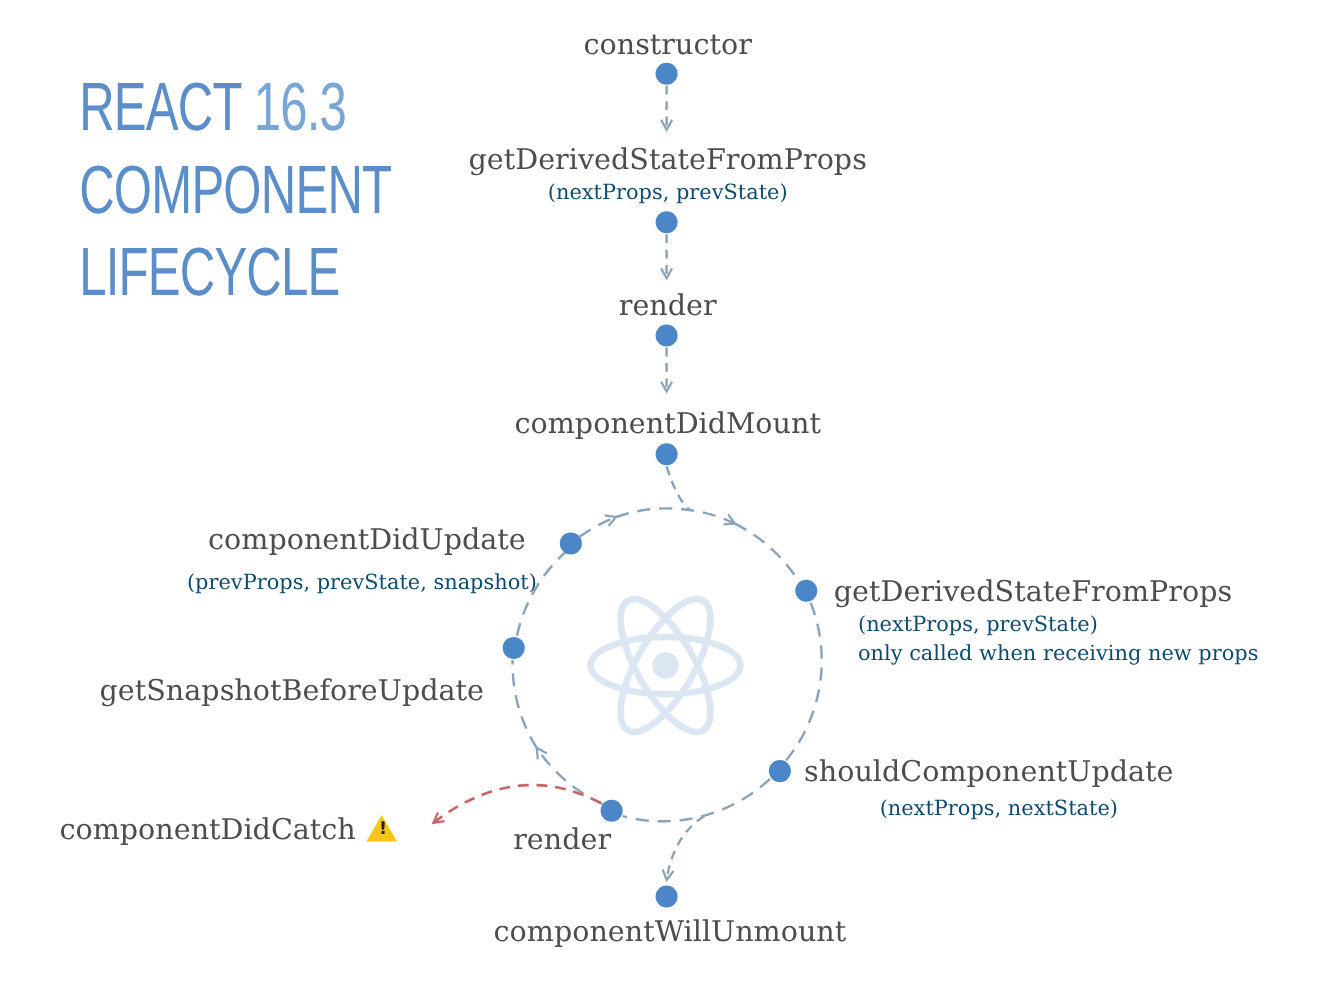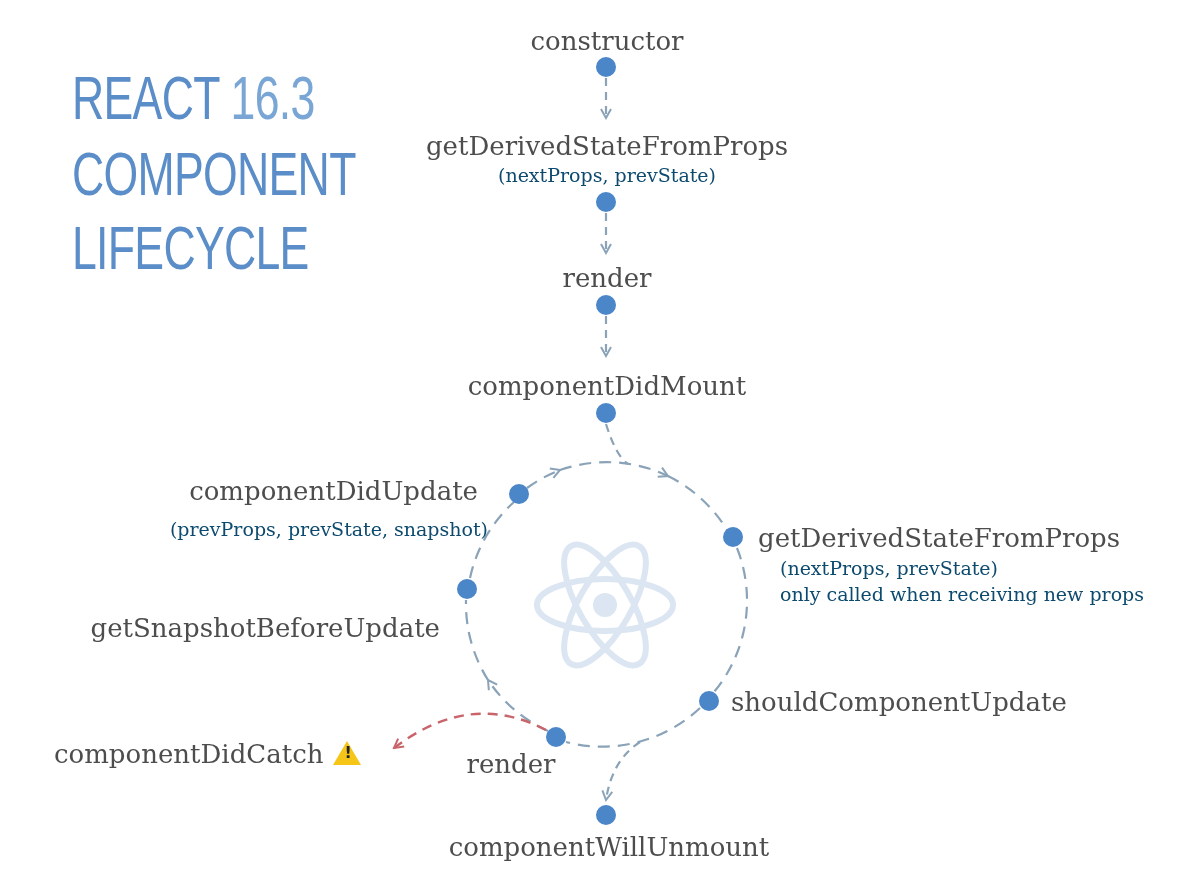--- a/index.html
+++ b/index.html
@@ -123,20 +123,21 @@
   <div>(nextProps, prevState)</div>
   <div>only called when receiving new props</div>
 </div>
 
 <div class="label right" style="left:440px; top:579px;margin-top:36px;">getSnapshotBeforeUpdate</div>
 <div class="sub center" style="left:250px; top:612px;">
 </div>
 
 <div class="label" style="left:731px; top:689px;">shouldComponentUpdate</div>
 <div class="sub center" style="left:908px; top:723px;">
+  <div>(nextProps, nextState)</div>
 </div>
 
 <div class="label center" style="left:511px; top:751px;">render</div>
 
 <div class="label" style="left:54px; top:741px;">
   <span>componentDidCatch</span><span class="warn"></span>
 </div>
 
 <div class="label center" style="left:609px; top:834px;">componentWillUnmount</div>
 

